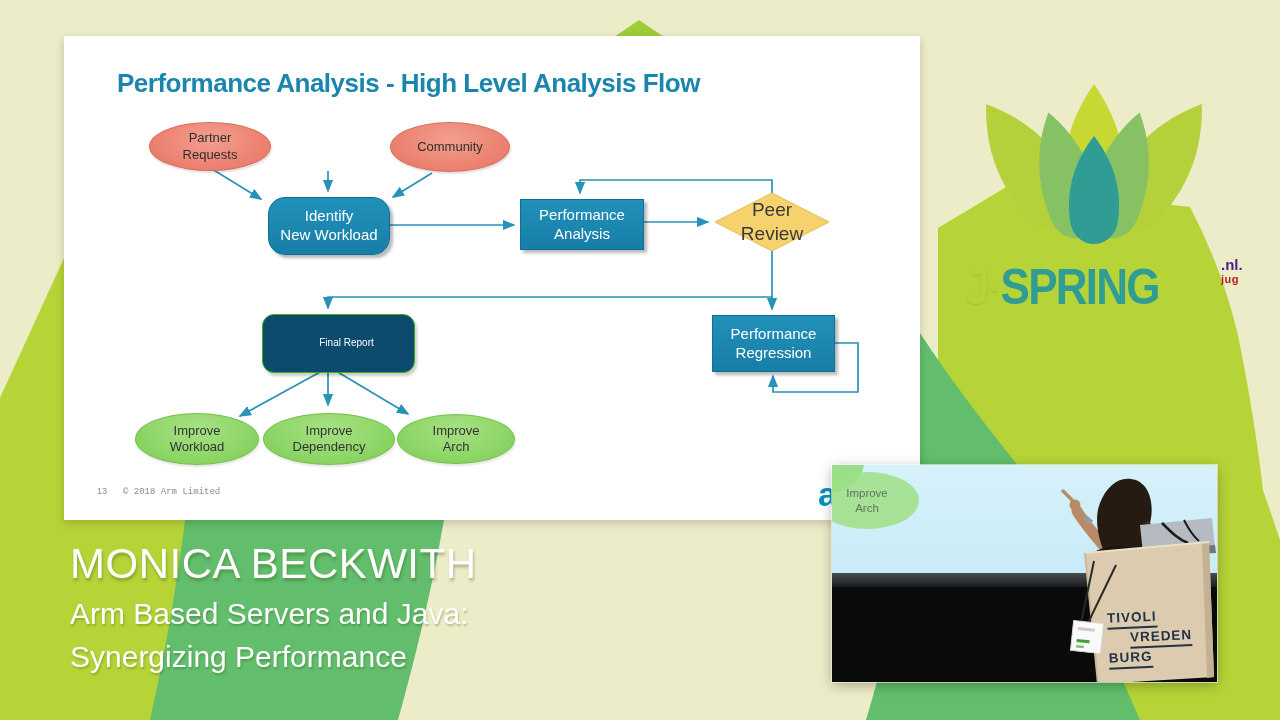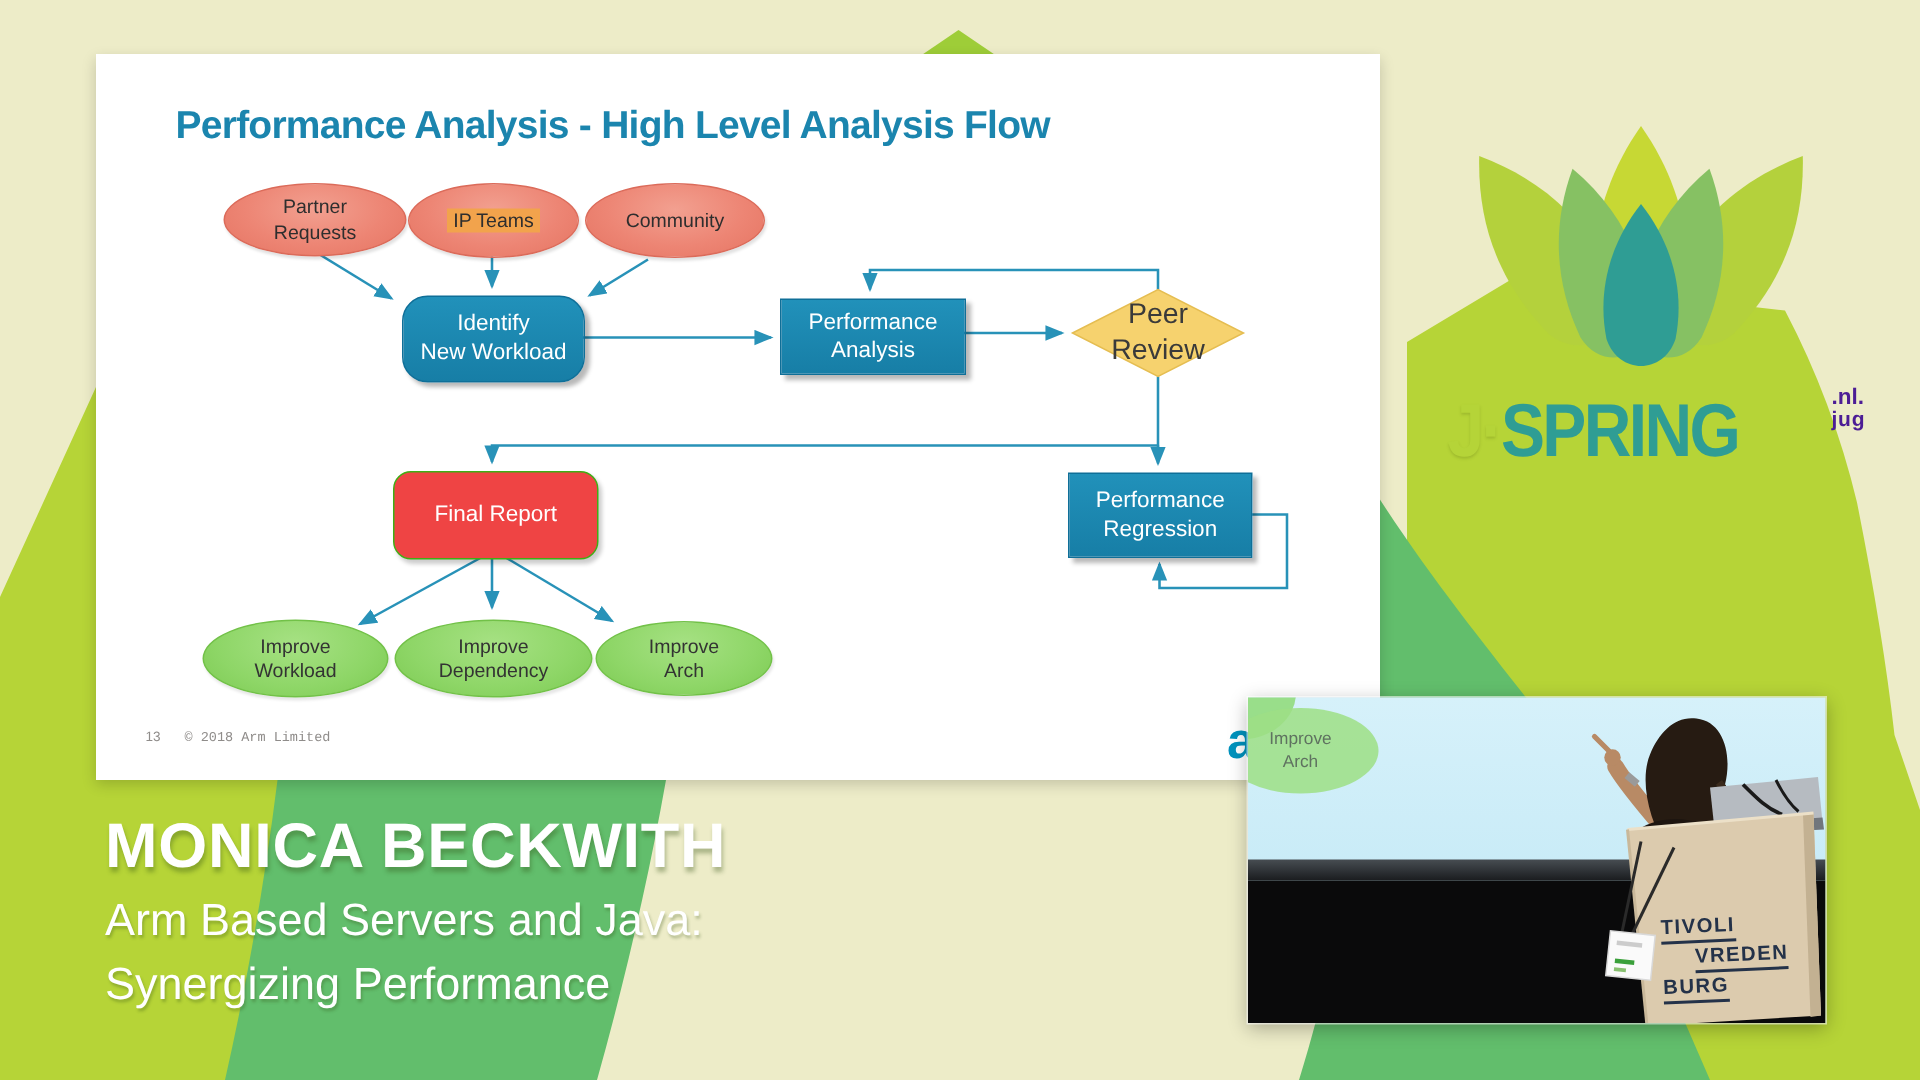--- a/index.html
+++ b/index.html
@@ -30,22 +30,22 @@
     box-shadow:1px 2px 2px rgba(0,0,0,0.12);
   }
   .hl{background:#f2a34c;padding:0 4px;}
   .proc{
     background:linear-gradient(#2191ba,#177ea6);
     border:1px solid #0f6f98;color:#ffffff;font-size:15px;
     box-shadow:3px 3px 3px rgba(0,0,0,0.28);
   }
   .diamond-text{color:#3a3a3a;font-size:19px;}
   .report{
-    background:#ef4444;border:1px solid #3fae14;border-radius:12px;
-    color:#ffffff;font-size:15px;box-shadow:2px 3px 3px rgba(0,0,0,0.2);
+    background:#0c4a6e;border:1px solid #3fae14;border-radius:12px;
+    color:#ffffff;font-size:10px;box-shadow:2px 3px 3px rgba(0,0,0,0.2);padding-left:16px;
   }
   .out-ellipse{
     border-radius:50%;
     background:radial-gradient(ellipse at 50% 30%, #a6e183 0%, #8ed667 60%, #7cca52 100%);
     border:1px solid #72c148;color:#333333;font-size:13px;
     box-shadow:1px 2px 2px rgba(0,0,0,0.1);
   }
   .slide-footer{
     position:absolute;left:33px;top:450px;color:#8f8c8a;font-size:9px;
   }
@@ -60,26 +60,26 @@
   .wordmark{
     position:absolute;left:965px;top:258px;z-index:1;width:320px;
     font-weight:800;font-size:50px;letter-spacing:-2px;
     transform:scaleX(0.88);transform-origin:left;
     white-space:nowrap;
   }
   .wm-j{color:#b5d438;text-shadow:0 1px 2px rgba(90,110,20,0.25);}
   .wm-spring{color:#2f9d94;}
   .nljug{position:absolute;left:1221px;top:258px;z-index:1;line-height:14px;font-weight:bold;}
   .nljug .nl{color:#4c1d95;font-size:15px;display:block;text-align:left;}
-  .nljug .jug{color:#4c1d95;font-size:14px;display:block;letter-spacing:0.5px;}
+  .nljug .jug{color:#b91c1c;font-size:11px;display:block;letter-spacing:0.5px;}
 
   
   .speaker{position:absolute;left:70px;top:540px;z-index:3;color:#ffffff;}
   .speaker .name{
-    font-size:42px;font-weight:bold;letter-spacing:0.5px;
+    font-size:42px;font-weight:normal;letter-spacing:0.5px;
     text-shadow:1px 3px 3px rgba(50,80,20,0.35);
   }
   .speaker .talk{
     font-size:30px;font-weight:normal;margin-top:9px;
     text-shadow:1px 2px 2px rgba(50,80,20,0.3);
   }
 
   
   .inset{
     position:absolute;left:832px;top:465px;width:385px;height:217px;z-index:4;
@@ -194,23 +194,20 @@
       <path d="M272,335 L344,378" marker-end="url(#ah)"></path>
     </g>
 
     <polygon points="651,186 708,157 765,186 708,215" fill="#f6d26e" stroke="#e5bd51" stroke-width="1"></polygon>
   </svg>
 
   <div class="node src-ellipse" style="left:85px;top:86px;width:120px;height:47px;">
     <div class="lbl">Partner
 Requests</div>
   </div>
-  <div class="node src-ellipse" style="left:208px;top:86px;width:112px;height:48px;">
-    <div class="lbl hl">IP Teams</div>
-  </div>
   <div class="node src-ellipse" style="left:326px;top:86px;width:118px;height:48px;">
     <div class="lbl">Community</div>
   </div>
 
   <div class="node proc" style="left:204px;top:161px;width:120px;height:56px;border-radius:17px;">
     <div class="lbl">Identify
 New Workload</div>
   </div>
   <div class="node proc" style="left:456px;top:163px;width:122px;height:49px;">
     <div class="lbl">Performance

